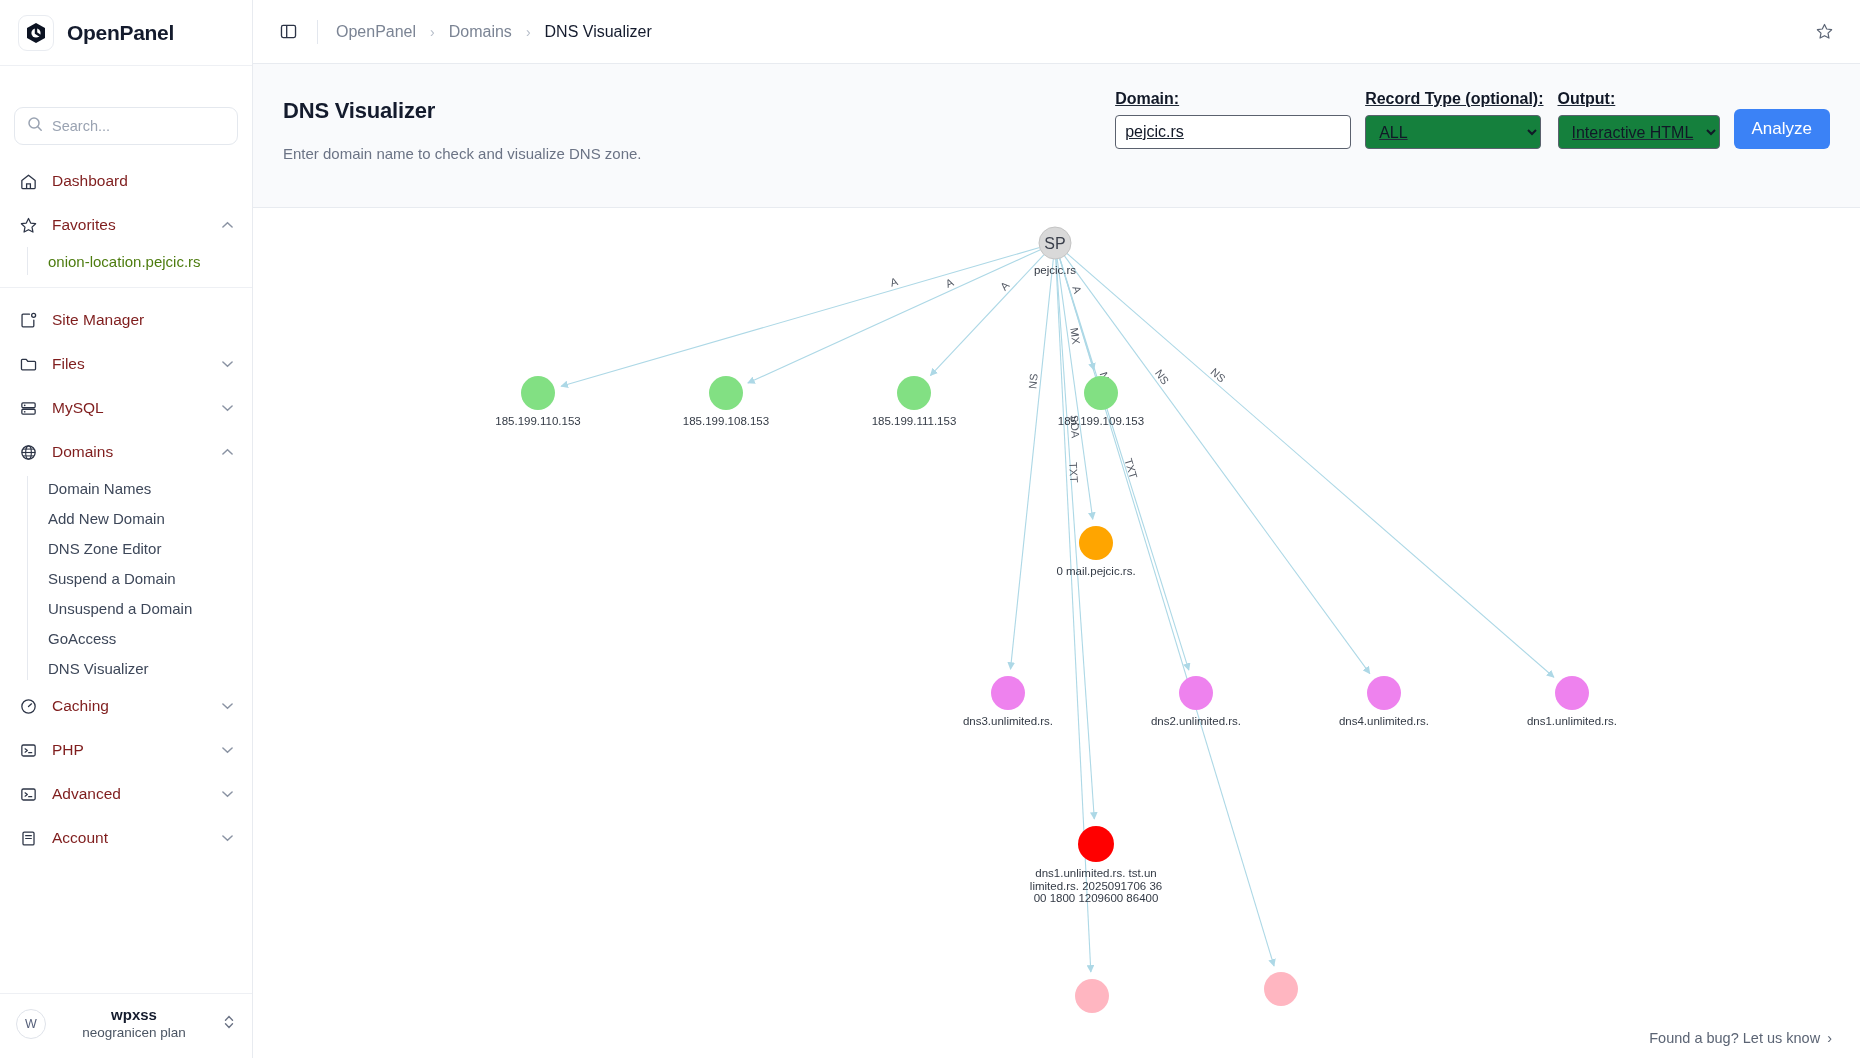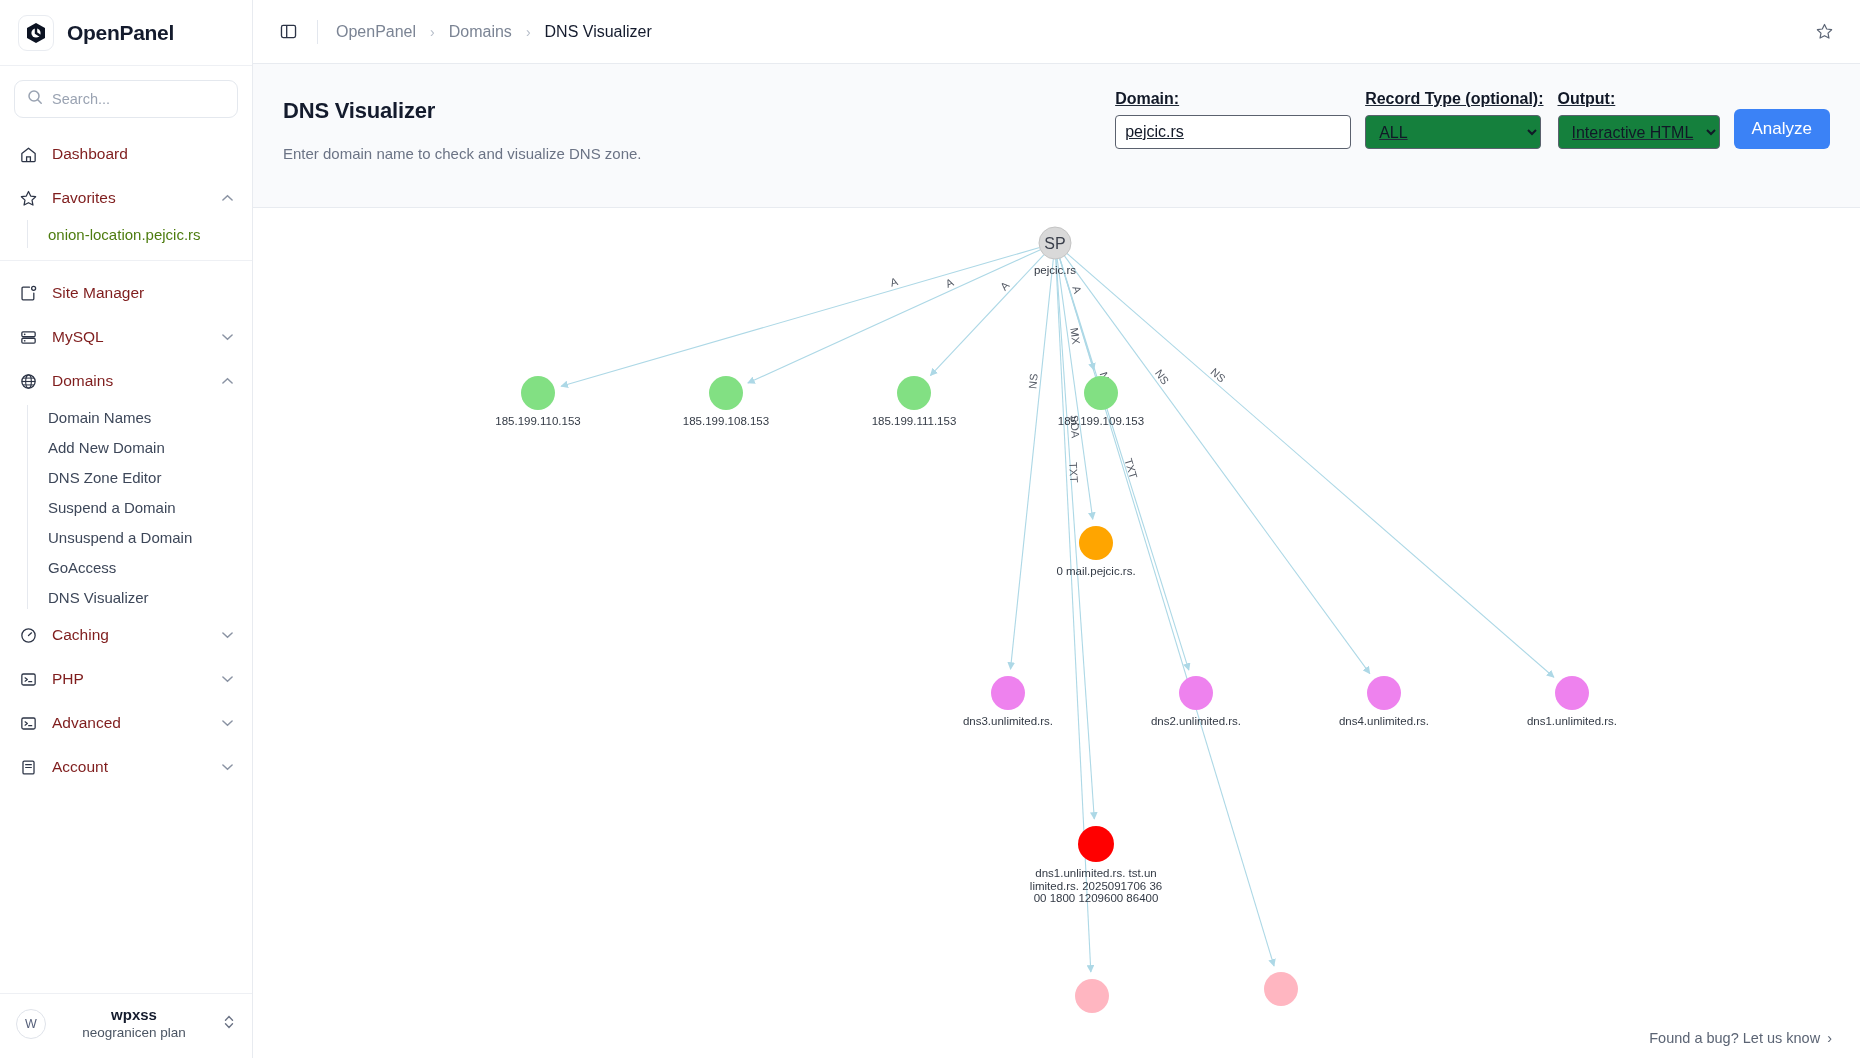--- a/index.html
+++ b/index.html
@@ -30,20 +30,21 @@
     background: #ffffff; border: 1px solid #e9ecf1;
     display: flex; align-items: center; justify-content: center;
   }
   .brand-name { font-size: 21px; font-weight: 700; letter-spacing: -0.3px; color: #141b2d; }
 
   .search-wrap { padding: 14px 14px 10px 14px; }
   .search-box {
     height: 38px; border: 1px solid #e4e8ee; border-radius: 9px;
     display: flex; align-items: center; gap: 9px; padding: 0 12px;
     background: #fff;
+    margin-top: 27px;
   }
   .search-box input {
     border: none; outline: none; font-size: 14.5px; color: #4b5563;
     font-family: "Liberation Sans", sans-serif; width: 100%; background: transparent;
   }
   .search-box input::placeholder { color: #9aa3b2; }
 
   .nav { padding: 4px 0 0 0; overflow: hidden; flex: 1; }
   .nav-item {
     display: flex; align-items: center; gap: 14px;
@@ -219,20 +220,33 @@
       <div class="nav-item">
         <span class="ico">
           <svg width="19" height="19" viewBox="0 0 20 20">
             <path d="M11 3.4 L4.2 3.4 A1 1 0 0 0 3.2 4.4 L3.2 15.6 A1 1 0 0 0 4.2 16.6 L14.6 16.6 A1 1 0 0 0 15.6 15.6 L15.6 9.6" fill="none" stroke="#2c3446" stroke-width="1.35" stroke-linecap="round"></path>
             <circle cx="15.4" cy="4.6" r="2.1" fill="none" stroke="#2c3446" stroke-width="1.35"></circle>
           </svg>
         </span>
         <span>Site Manager</span>
       </div>
 
+      <div class="nav-item">
+        <span class="ico">
+          <svg width="19" height="19" viewBox="0 0 20 20">
+            <path d="M2.6 5.6 A1 1 0 0 1 3.6 4.6 L7.6 4.6 L9.2 6.6 L16.4 6.6 A1 1 0 0 1 17.4 7.6 L17.4 14.6 A1 1 0 0 1 16.4 15.6 L3.6 15.6 A1 1 0 0 1 2.6 14.6 Z" fill="none" stroke="#2c3446" stroke-width="1.35" stroke-linejoin="round"></path>
+          </svg>
+        </span>
+        <span>Files</span>
+        <span class="caret">
+          <svg width="11" height="8" viewBox="0 0 12 8">
+              <path d="M1 1.8 L6 6.4 L11 1.8" fill="none" stroke="#8a93a3" stroke-width="1.6" stroke-linecap="round"></path>
+            </svg>
+        </span>
+      </div>
 
       <div class="nav-item">
         <span class="ico">
           <svg width="19" height="19" viewBox="0 0 20 20">
             <rect x="3" y="4" width="14" height="5.2" rx="1.2" fill="none" stroke="#2c3446" stroke-width="1.35"></rect>
             <rect x="3" y="10.8" width="14" height="5.2" rx="1.2" fill="none" stroke="#2c3446" stroke-width="1.35"></rect>
             <circle cx="6" cy="6.6" r="0.9" fill="#2c3446"></circle>
             <circle cx="6" cy="13.4" r="0.9" fill="#2c3446"></circle>
           </svg>
         </span>

